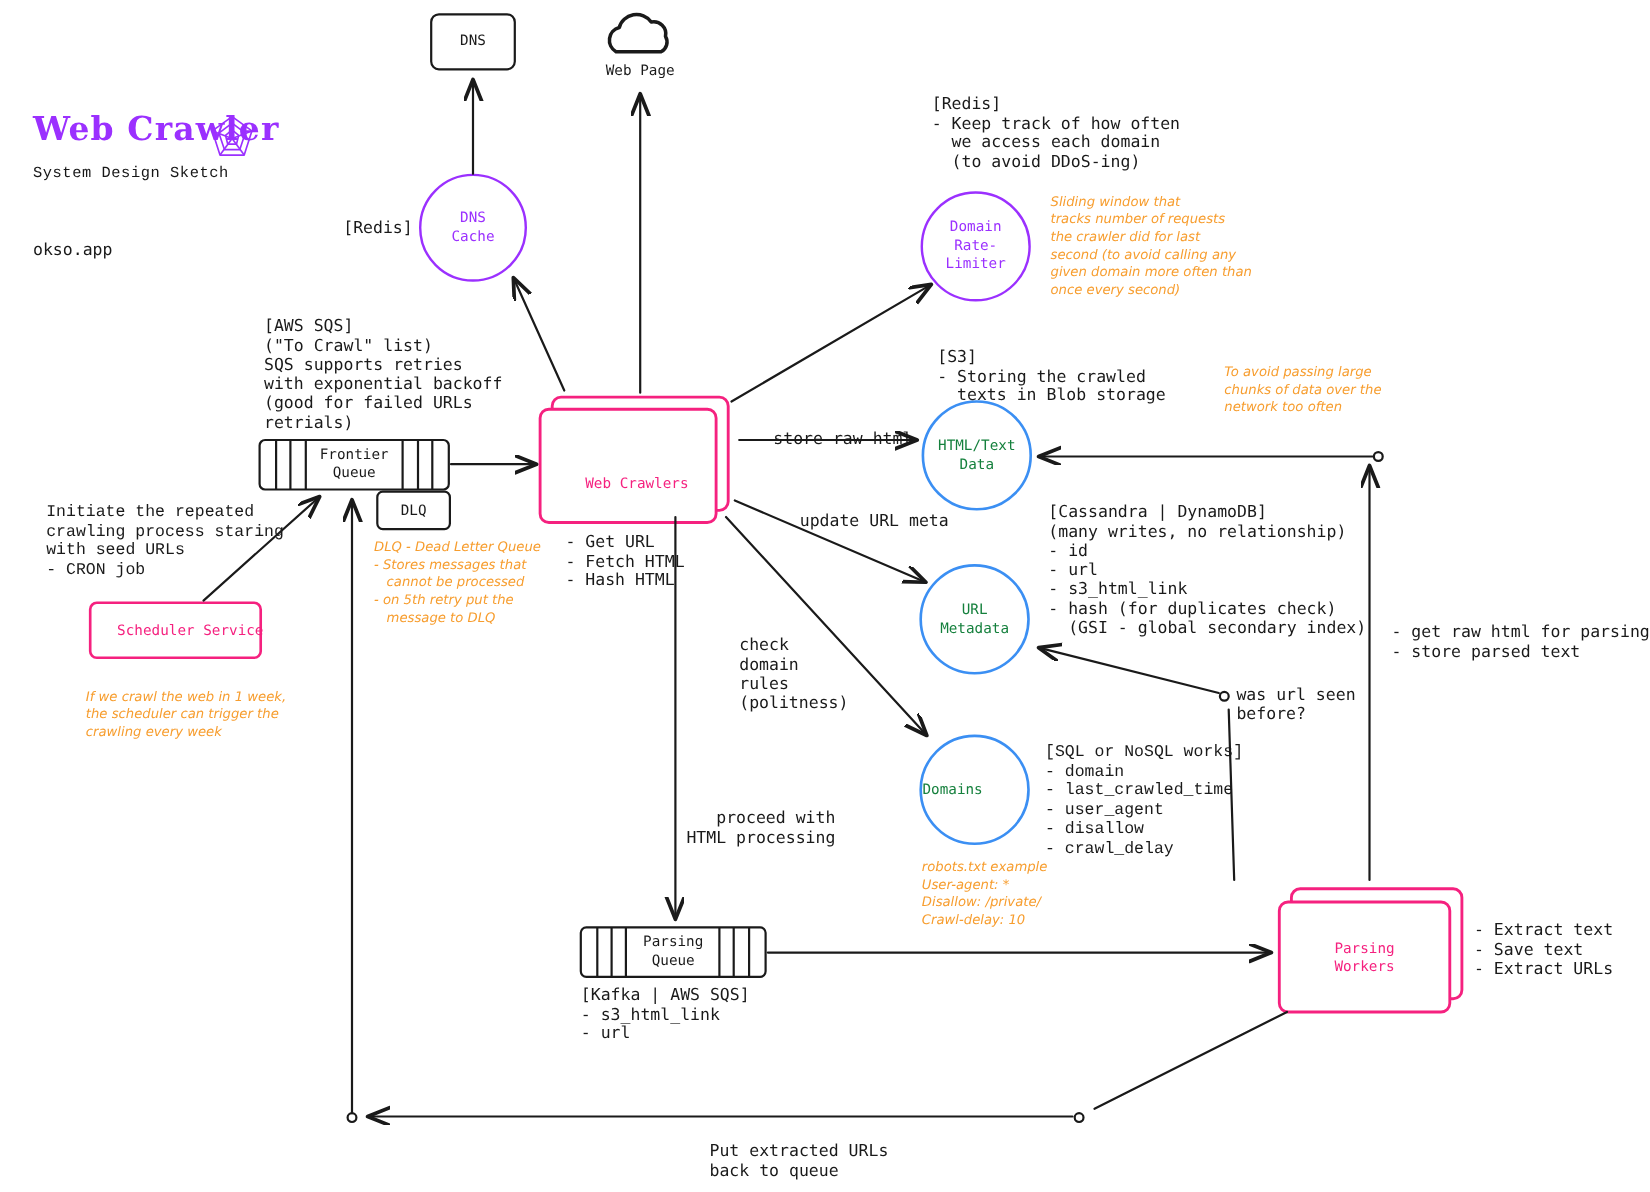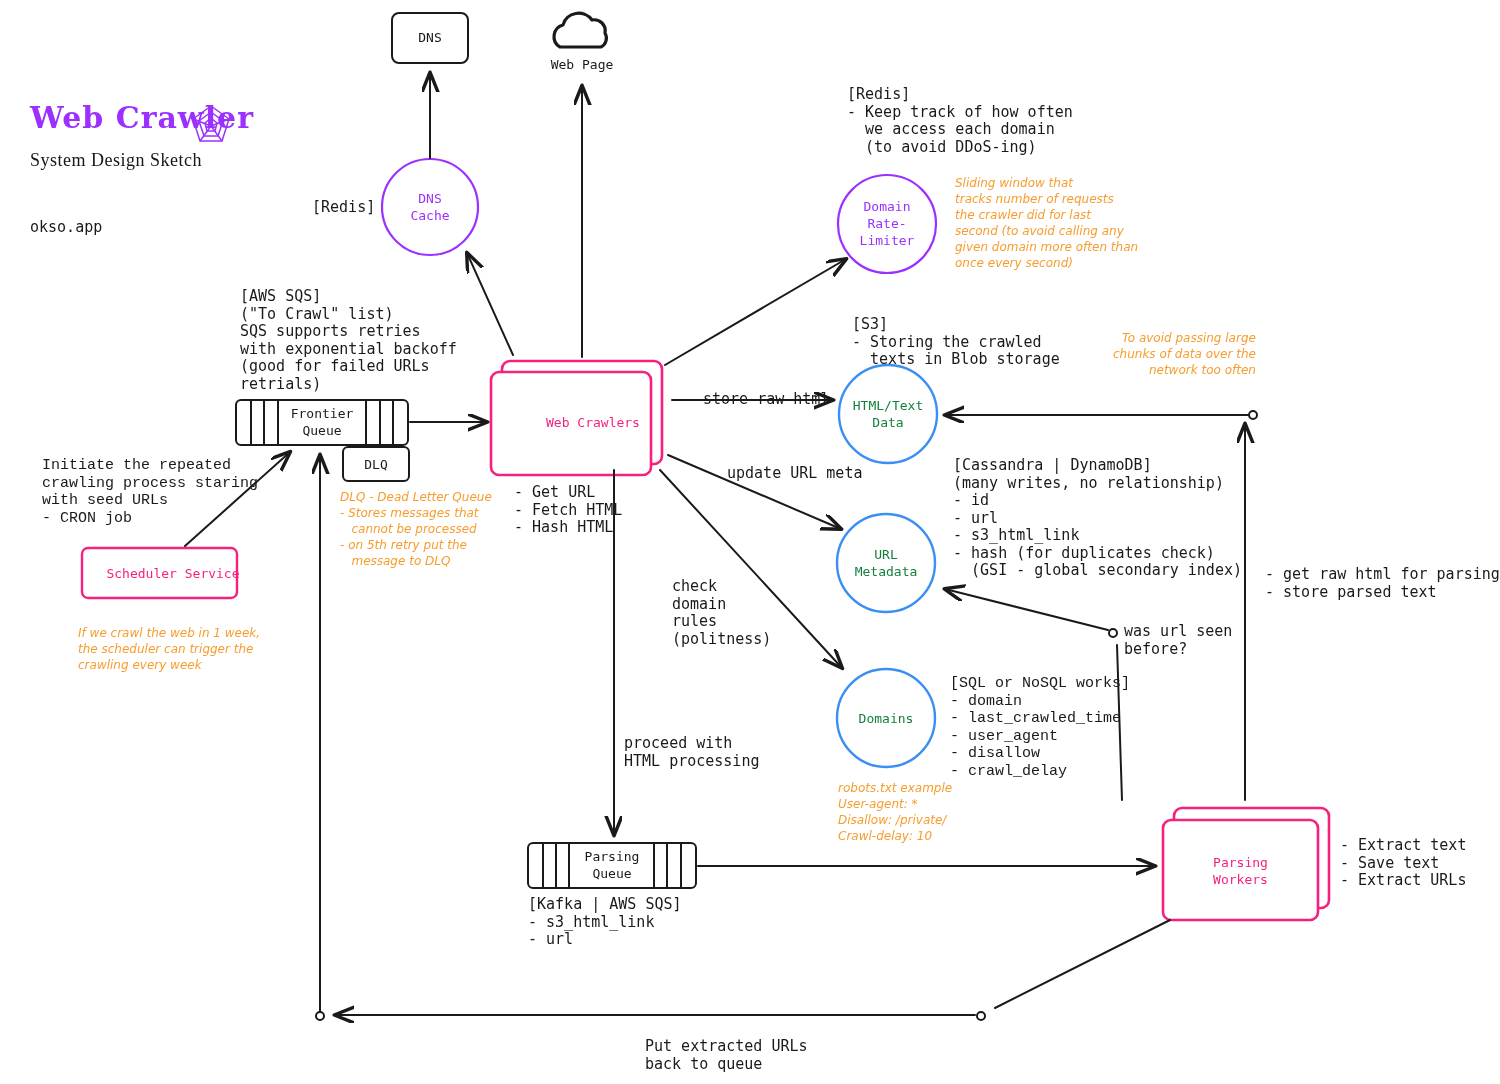--- a/index.html
+++ b/index.html
@@ -11,22 +11,22 @@
        font-family:"DejaVu Sans Mono","Liberation Mono",monospace;
        font-size:15px;line-height:17.5px;letter-spacing:0px;}
   .note{position:absolute;white-space:pre;color:#F79D2E;
         font-family:"DejaVu Sans","Liberation Sans",sans-serif;
         font-size:12px;line-height:16px;font-style:italic;}
 
   .title{position:absolute;left:30px;top:100px;color:#9B30FF;
          font-family:"DejaVu Serif","Liberation Serif",serif;
          font-weight:bold;font-size:30px;letter-spacing:1px;}
   .subtitle{position:absolute;left:30px;top:150px;color:#171717;
-         font-family:Liberation Serif, serif;
-         font-size:18px;letter-spacing:0.5px;}
+         font-family:Liberation Mono, monospace;
+         font-size:14px;letter-spacing:0.5px;}
   .brand{position:absolute;left:30px;top:218px;color:#1a1a1a;
          font-family:"DejaVu Sans Mono","Liberation Mono",monospace;font-size:15px;}
   .webicon{position:absolute;left:188px;top:103px;width:46px;height:46px;}
 
   .nodetext{position:absolute;white-space:pre;text-align:center;
             font-family:"DejaVu Sans Mono","Liberation Mono",monospace;
             font-size:13px;line-height:17px;}
   .pinkt{color:#F5217F;}
   .bluet{color:#15803d;}
   .purplet{color:#9B30FF;}
@@ -134,26 +134,26 @@
 <div class="nodetext blackt" style="left:532px;top:56px;width:100px;">Web Page</div>
 <div class="nodetext purplet" style="left:380px;top:190px;width:100px;">DNS
 Cache</div>
 <div class="nodetext purplet" style="left:837px;top:198px;width:100px;">Domain
 Rate-
 Limiter</div>
 <div class="nodetext blackt" style="left:272px;top:405px;width:100px;">Frontier
 Queue</div>
 <div class="nodetext blackt" style="left:343px;top:456px;width:66px;">DLQ</div>
 <div class="nodetext pinkt" style="left:82px;top:565px;width:182px;">Scheduler Service</div>
-<div class="nodetext pinkt" style="left:491px;top:414px;width:176px;padding-left:14px;">Web Crawlers</div>
+<div class="nodetext pinkt" style="left:491px;top:432px;width:176px;">Web Crawlers</div>
 <div class="nodetext bluet" style="left:838px;top:397px;width:100px;">HTML/Text
 Data</div>
 <div class="nodetext bluet" style="left:836px;top:546px;width:100px;">URL
 Metadata</div>
-<div class="nodetext bluet" style="left:836px;top:710px;width:100px;">Domains</div>
+<div class="nodetext bluet" style="left:816px;top:710px;width:100px;">Domains</div>
 <div class="nodetext blackt" style="left:562px;top:848px;width:100px;">Parsing
 Queue</div>
 <div class="nodetext pinkt" style="left:1163px;top:854px;width:155px;">Parsing
 Workers</div>
 
 <div class="lbl" style="left:312px;top:199px;">[Redis]</div>
 <div class="lbl" style="left:847px;top:86px;">[Redis]
 - Keep track of how often
   we access each domain
   (to avoid DDoS-ing)</div>
@@ -169,21 +169,21 @@
 - CRON job</div>
 <div class="lbl" style="left:514px;top:484px;">- Get URL
 - Fetch HTML
 - Hash HTML</div>
 <div class="lbl" style="left:703px;top:391px;">store raw html</div>
 <div class="lbl" style="left:727px;top:465px;">update URL meta</div>
 <div class="lbl" style="left:672px;top:578px;">check
 domain
 rules
 (politness)</div>
-<div class="lbl" style="left:624px;top:735px;">proceed with
+<div class="lbl" style="left:624px;top:735px;text-align:right;">proceed with
 HTML processing</div>
 <div class="lbl" style="left:852px;top:316px;">[S3]
 - Storing the crawled
   texts in Blob storage</div>
 <div class="lbl" style="left:953px;top:457px;">[Cassandra | DynamoDB]
 (many writes, no relationship)
 - id
 - url
 - s3_html_link
 - hash (for duplicates check)
@@ -214,19 +214,19 @@
 given domain more often than
 once every second)</div>
 <div class="note" style="left:340px;top:489px;">DLQ - Dead Letter Queue
 - Stores messages that
    cannot be processed
 - on 5th retry put the
    message to DLQ</div>
 <div class="note" style="left:78px;top:625px;">If we crawl the web in 1 week,
 the scheduler can trigger the
 crawling every week</div>
-<div class="note" style="left:1113px;top:330px;text-align:right;">To avoid passing large
+<div class="note" style="left:1113px;top:330px;">To avoid passing large
 chunks of data over the
 network too often</div>
 <div class="note" style="left:838px;top:780px;">robots.txt example
 User-agent: *
 Disallow: /private/
 Crawl-delay: 10</div>
 
 </body></html>

